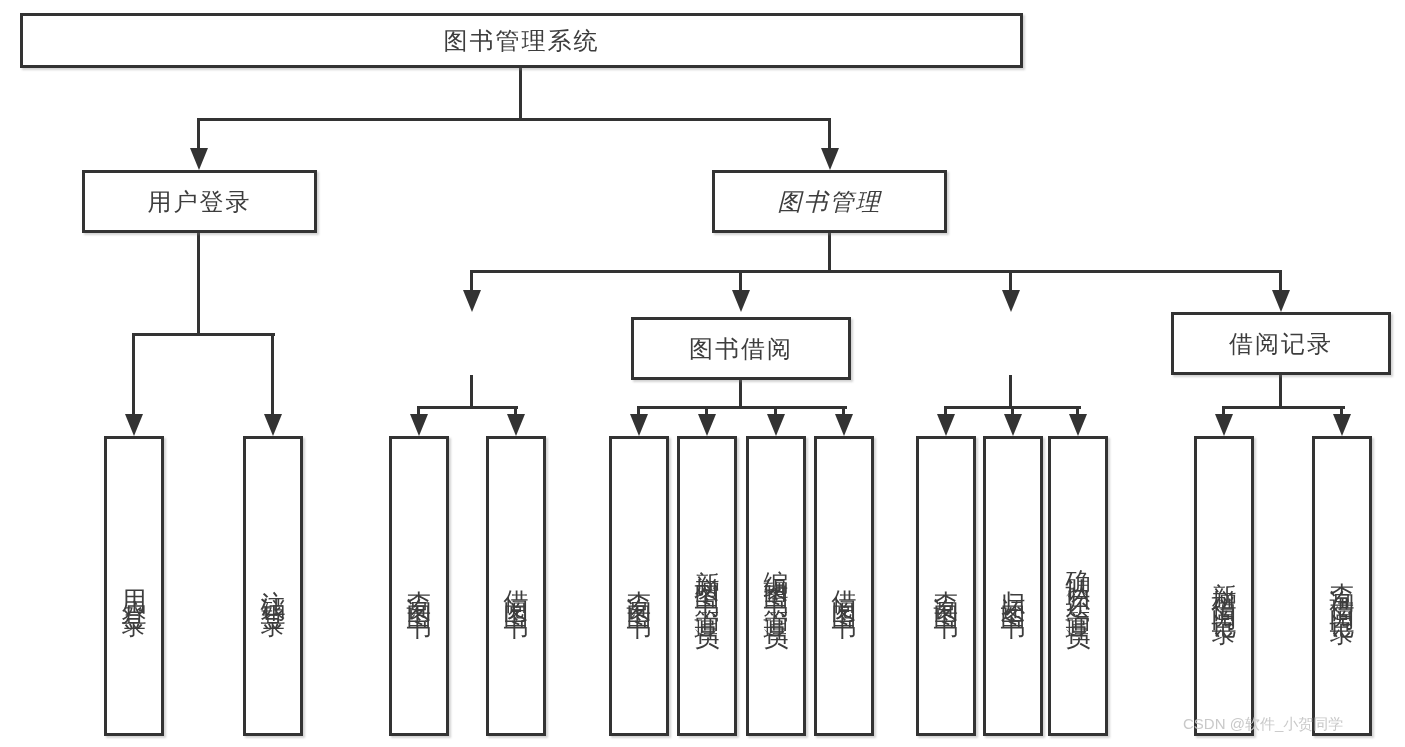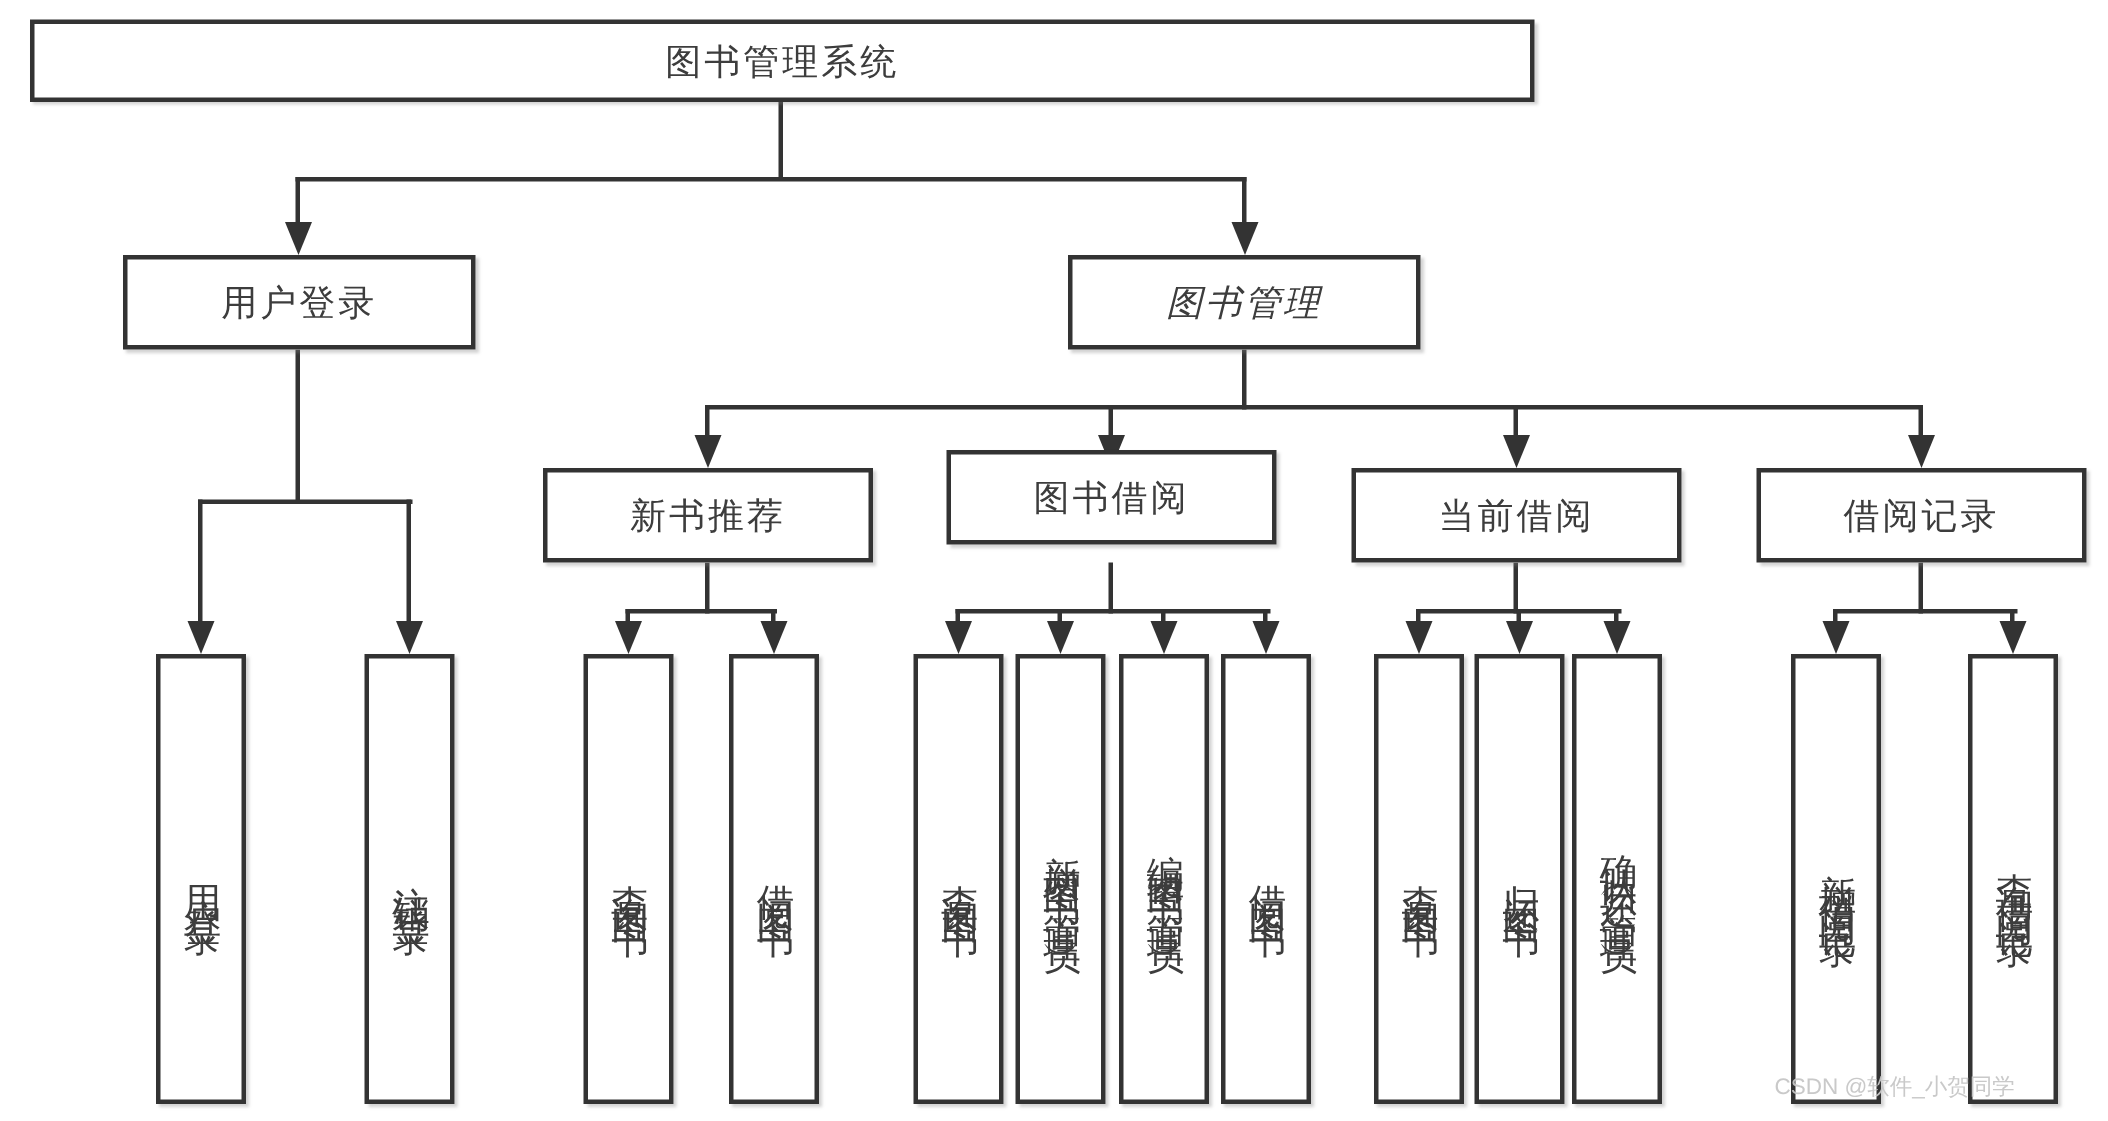--- a/index.html
+++ b/index.html
@@ -134,28 +134,22 @@
     <span class="h-label">图书管理系统</span>
   </div>
 
   <div class="box" style="left:82px; top:170px; width:235px; height:63px;">
     <span class="h-label">用户登录</span>
   </div>
   <div class="box" style="left:712px; top:170px; width:235px; height:63px;font-style:italic;">
     <span class="h-label">图书管理</span>
   </div>
 
-  <div class="box" style="left:362px; top:312px; width:220px; height:63px;">
-    <span class="h-label">新书推荐</span>
-  </div>
-  <div class="box" style="left:631px; top:300px; width:220px; height:63px;">
+  <div class="box" style="left:631px; top:317px; width:220px; height:63px;">
     <span class="h-label">图书借阅</span>
-  </div>
-  <div class="box" style="left:901px; top:312px; width:220px; height:63px;">
-    <span class="h-label">当前借阅</span>
   </div>
   <div class="box" style="left:1171px; top:312px; width:220px; height:63px;">
     <span class="h-label">借阅记录</span>
   </div>
 
   <div class="box" style="left:104px; top:436px; width:60px; height:300px;">
     <span class="v-label">用户登录</span>
   </div>
   <div class="box" style="left:243px; top:436px; width:60px; height:300px;">
     <span class="v-label">注销登录</span>

